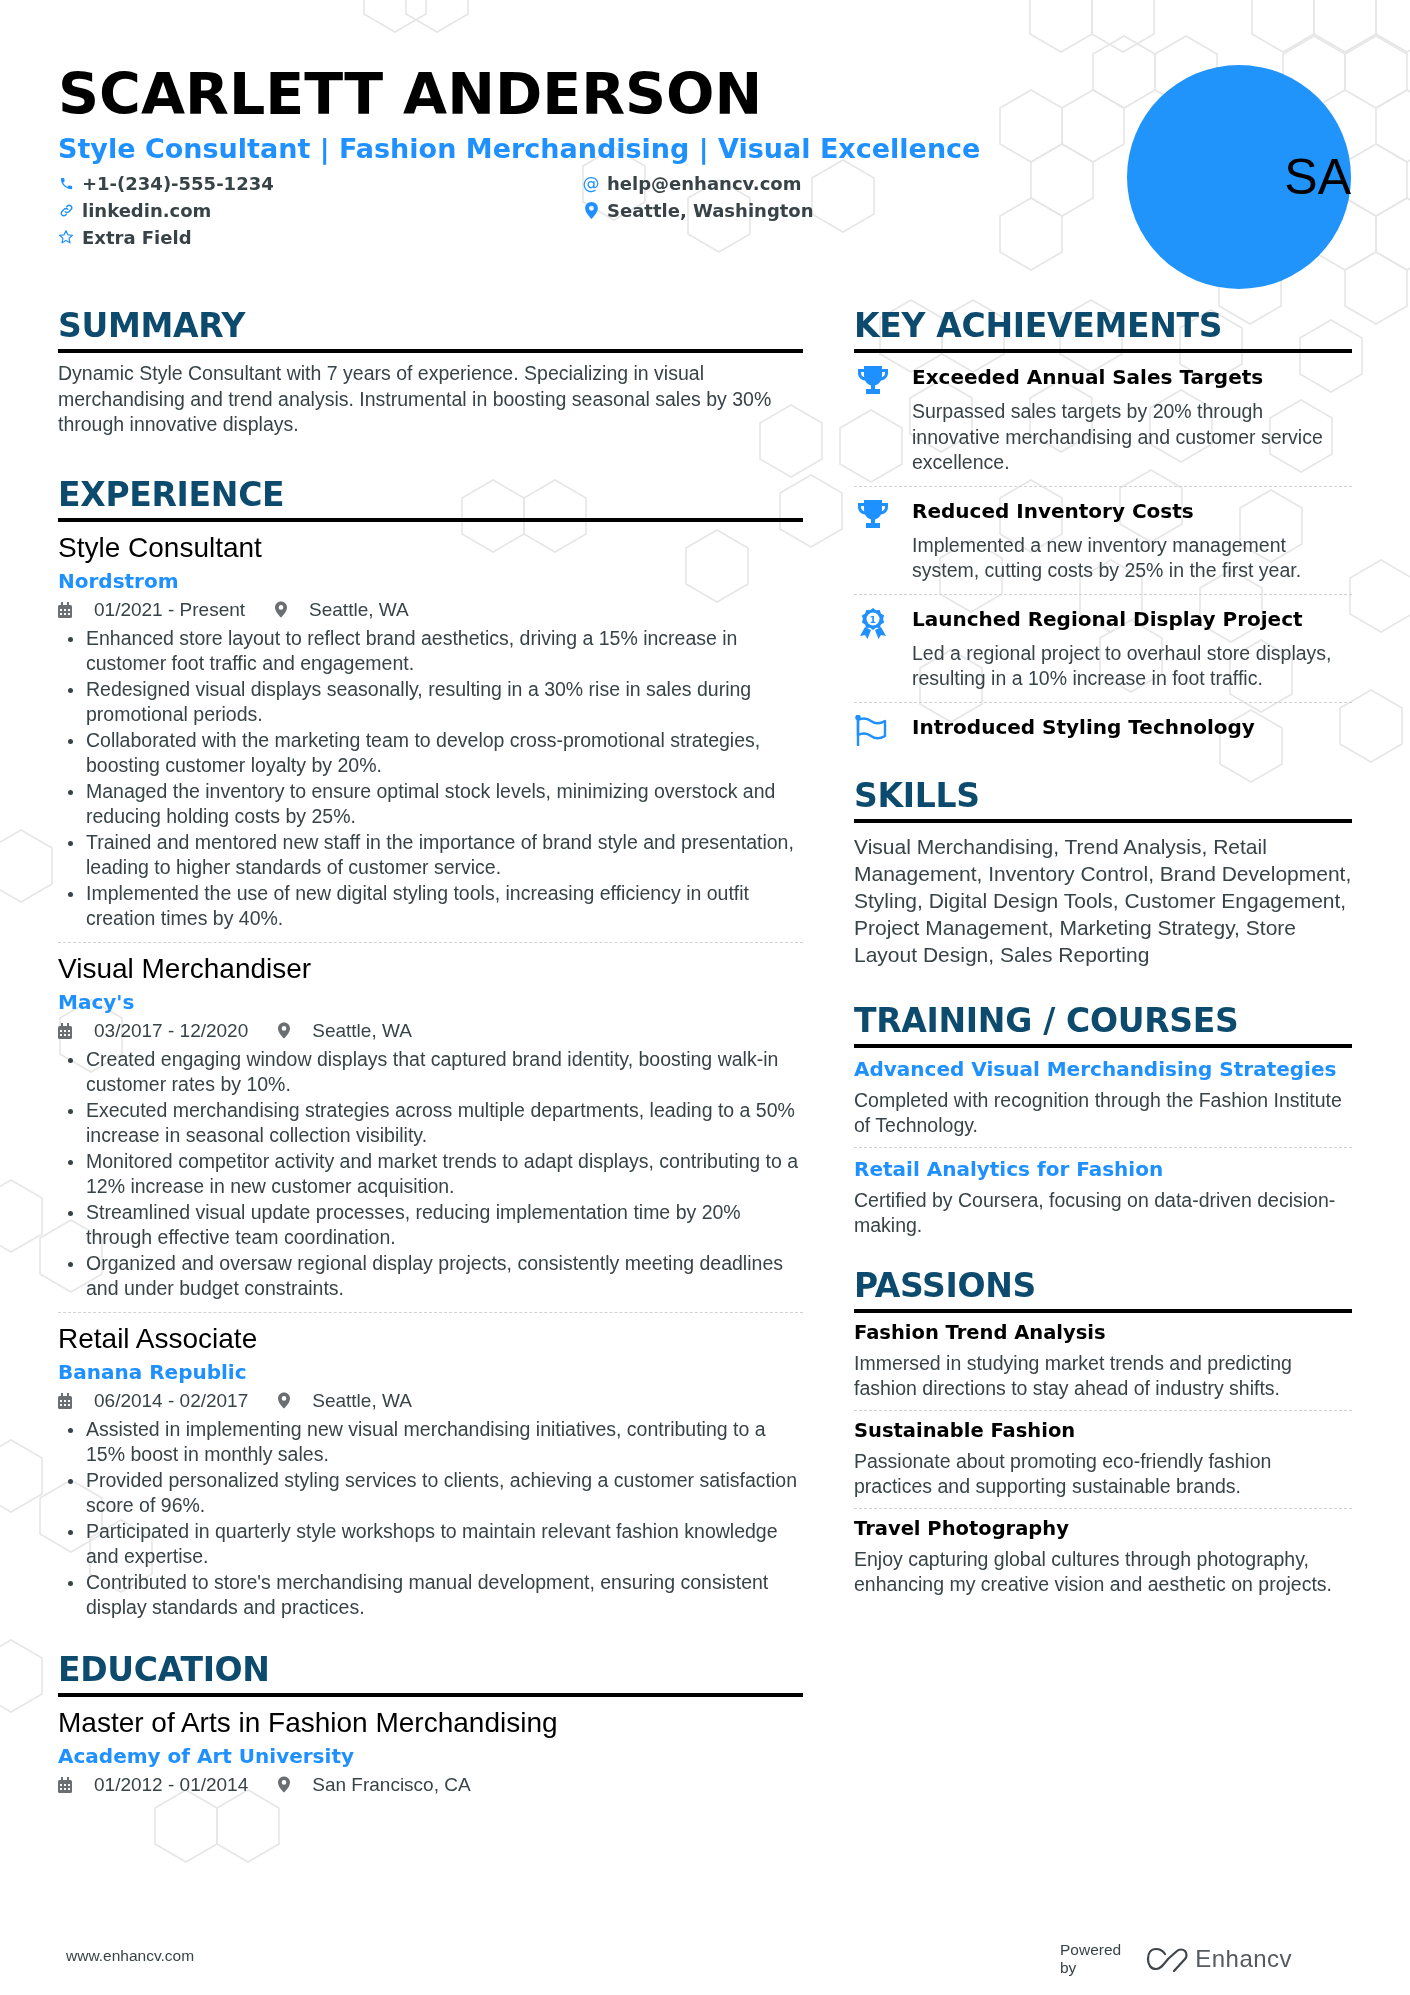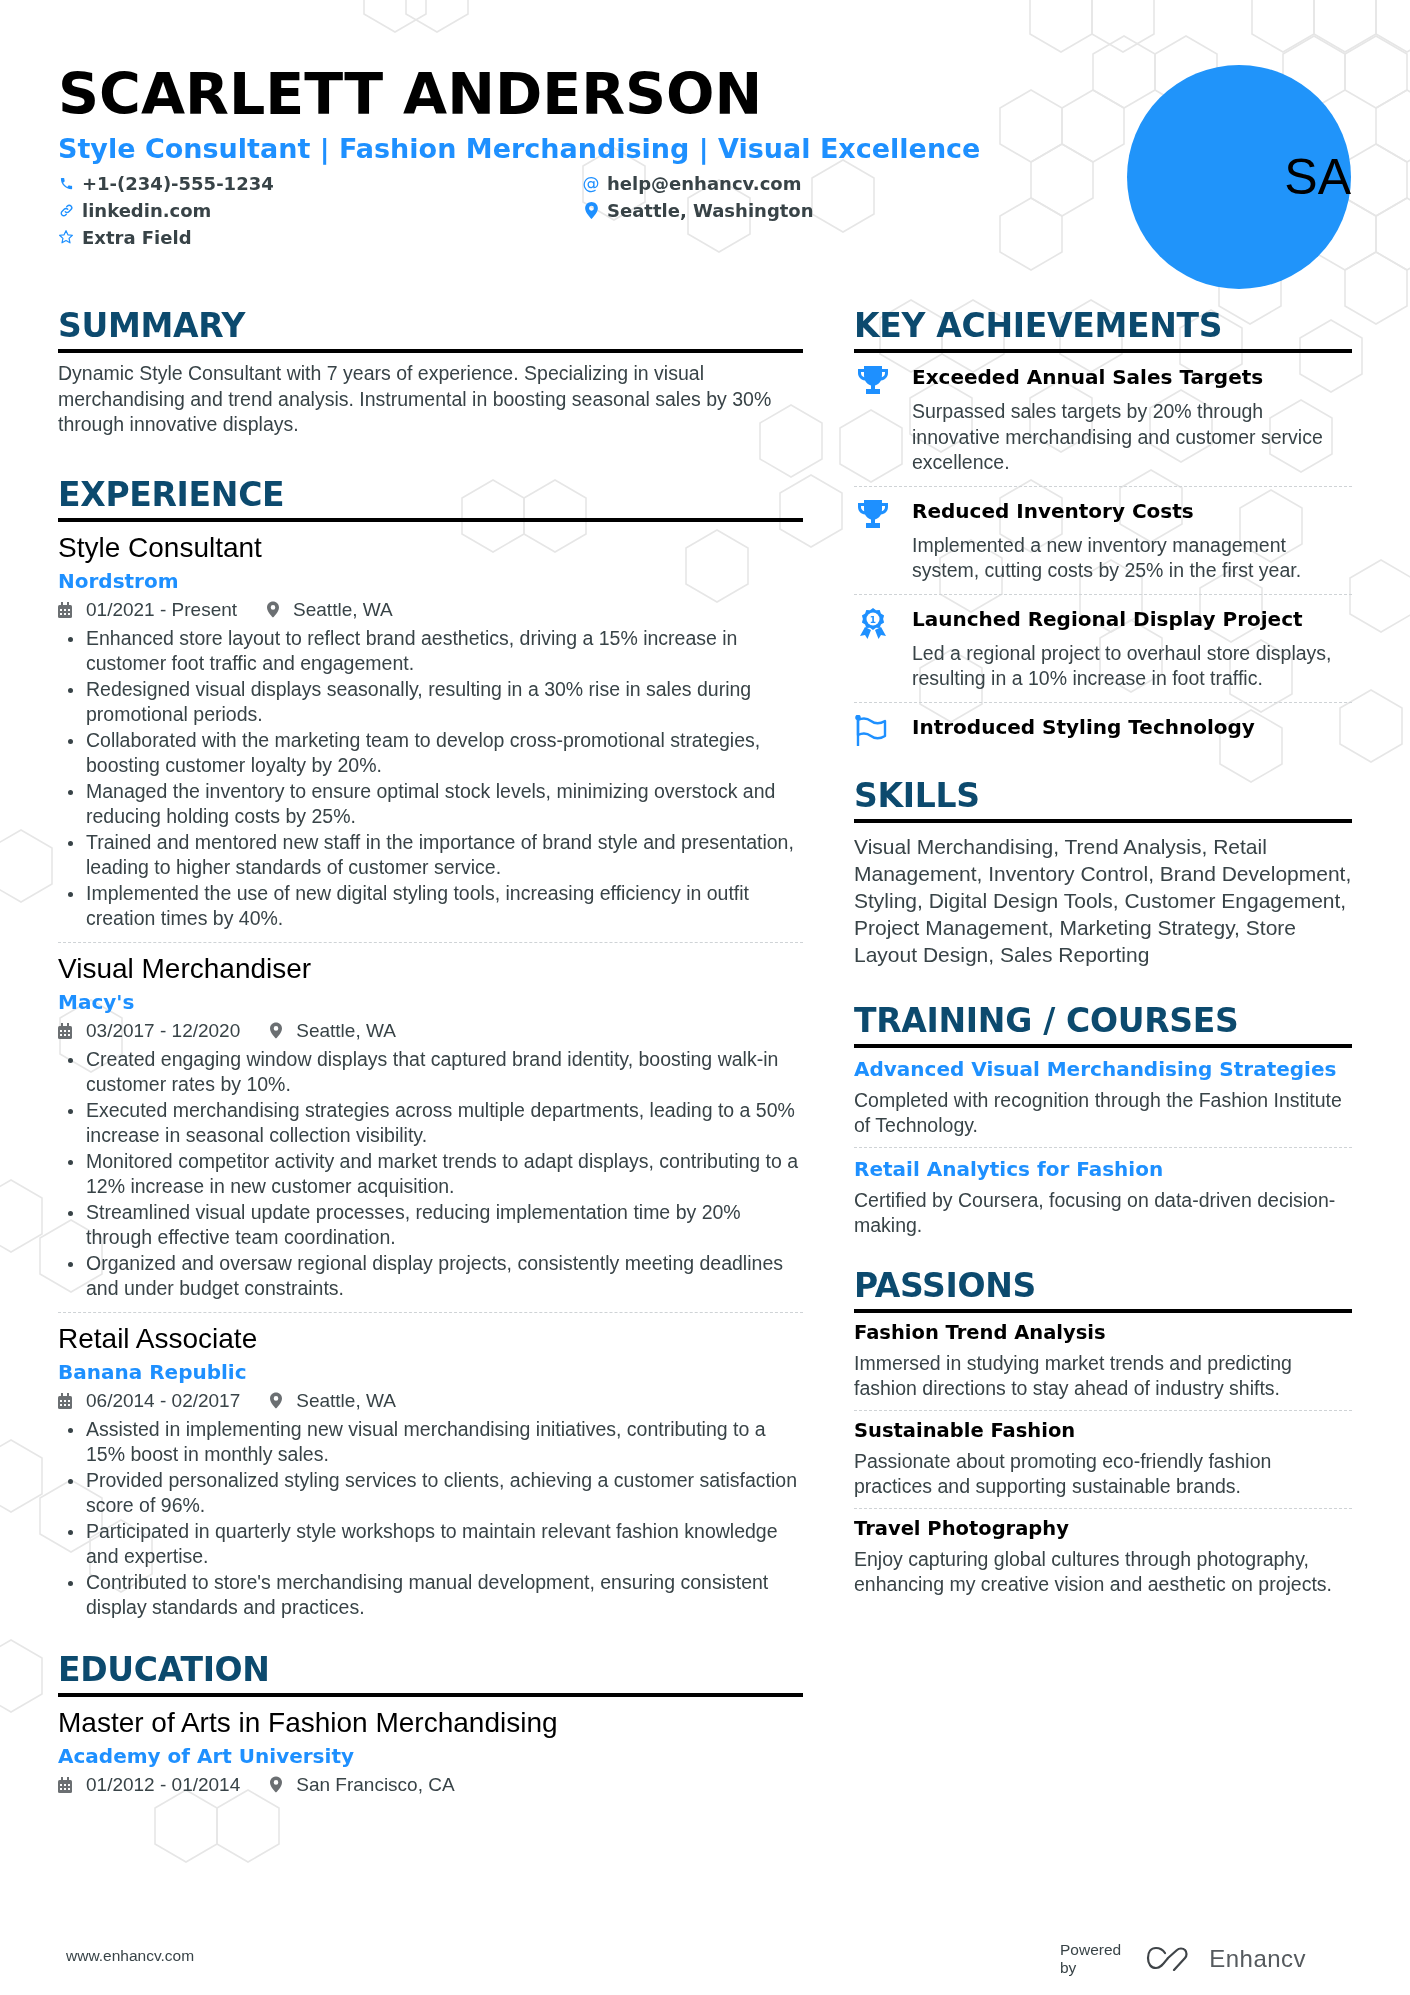--- a/index.html
+++ b/index.html
@@ -25,21 +25,21 @@
   .section { margin-bottom: 18px; }
 
   .body { font-size: 19.5px; line-height: 25.5px; color: #384347; }
   .summary-text { margin-top: 8px; }
 
   .job { padding-bottom: 10px; margin-bottom: 8px; border-bottom: 1.5px dashed #cfd3d6; }
   .job.last { border-bottom: none; }
   .job-title { font-size: 28px; line-height: 36px; color: #000; margin-top: 8px; }
   .company { font-family: "DejaVu Sans", sans-serif; font-weight: bold; font-size: 20px; line-height: 30px; color: #1e90ff; }
   .meta { display: flex; align-items: center; gap: 30px; font-size: 19px; line-height: 28px; color: #384347; }
-  .meta-item { display: flex; align-items: center; gap: 14px; }
+  .meta-item { display: flex; align-items: center; gap: 22px; }
   .meta-item svg { fill: #6b6f72; }
   ul.bullets { list-style: none; margin-top: 2px; }
   ul.bullets li { position: relative; padding-left: 28px; font-size: 19.5px; line-height: 25.5px; color: #384347; }
   ul.bullets li::before { content: ""; position: absolute; left: 10px; top: 11px; width: 5px; height: 5px; border-radius: 50%; background: #384347; }
 
   
   .ach { display: flex; gap: 20px; padding: 10px 0 10px 0; border-bottom: 1.5px dashed #cfd3d6; }
   .ach.last { border-bottom: none; }
   .ach-icon { width: 38px; flex: none; display: flex; justify-content: center; padding-top: 2px; }
   .ach-title { font-family: "DejaVu Sans", sans-serif; font-weight: bold; font-size: 20px; line-height: 28px; color: #000; }
@@ -54,21 +54,21 @@
 
   .passion { padding: 6px 0 8px 0; border-bottom: 1.5px dashed #cfd3d6; }
   .passion.last { border-bottom: none; }
   .passion-title { font-family: "DejaVu Sans", sans-serif; font-weight: bold; font-size: 19.5px; line-height: 28px; color: #000; }
   .passion-desc { font-size: 19.5px; line-height: 25.5px; color: #384347; margin-top: 4px; }
 
   
   .footer-left { position: absolute; left: 66px; top: 1932px; font-size: 15.5px; color: #384347; }
   .footer-right { position: absolute; left: 1060px; top: 1926px; display: flex; align-items: center; gap: 24px; }
   .powered { font-size: 15.5px; color: #384347; }
-  .brand { display: flex; gap: 18px; }
+  .brand { display: flex; align-items: center; gap: 4px; }
   .brand-name { font-size: 24px; color: #555a5e; letter-spacing: 0.5px; }
 </style>
 </head>
 <body>
 
 <svg id="hexbg" xmlns="http://www.w3.org/2000/svg" width="1410" height="1995">
   <defs>
     <g id="hx">
         <polygon points="31,0 62,18 62,54 31,72 0,54 0,18" fill="none" stroke="#e6e6e6" stroke-width="1.6"></polygon>
       </g>

